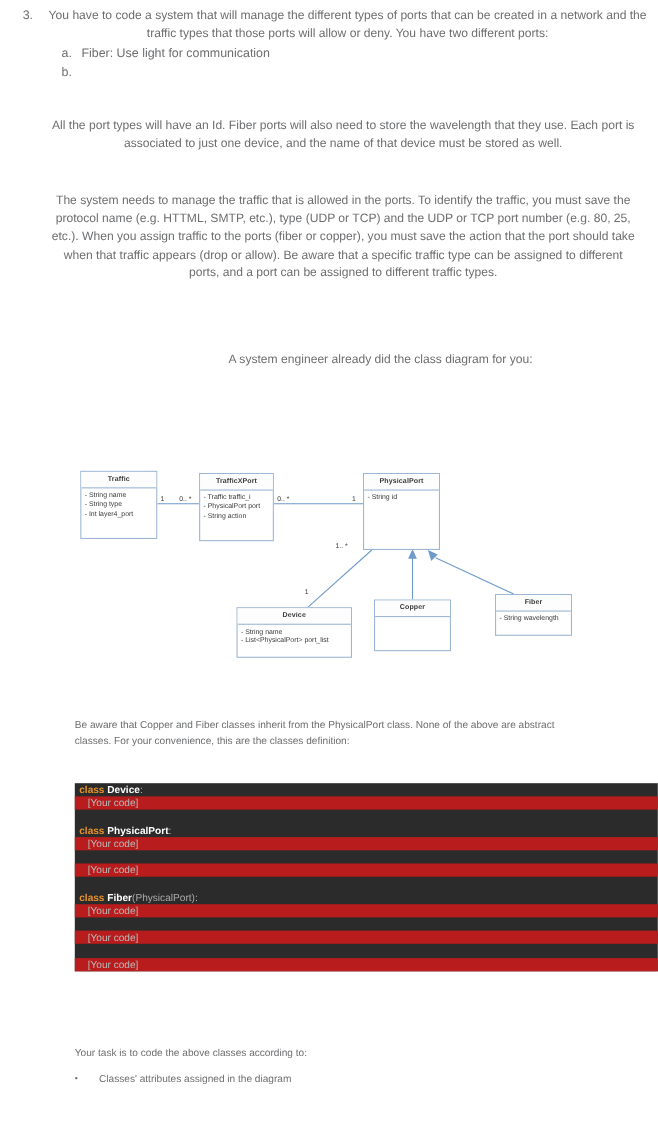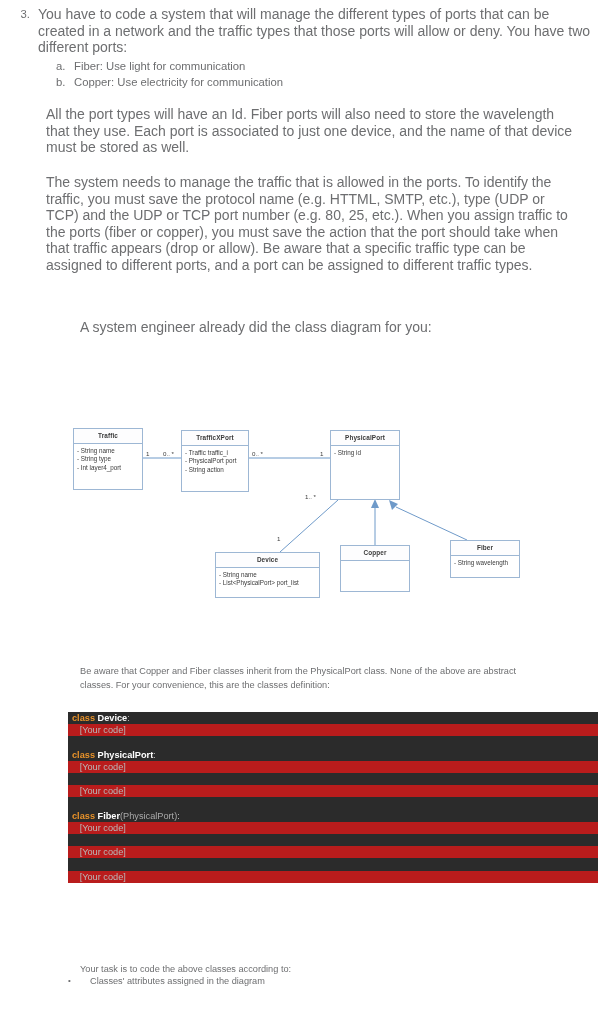--- a/index.html
+++ b/index.html
@@ -35,25 +35,25 @@
     line-height: 16.6px;
     color: #6d6e70;
     flex: 0 0 auto;
     padding-top: 6px;
   }
   .q-body {
     width: 556px;
     padding-top: 6px;
   }
   .para {
-    font-size: 14px;
+    font-size: 11px;
     line-height: 16.6px;
     color: #6d6e70;
     margin: 0;
-    text-align: left;
+    text-align: center;
   }
   .sublist {
     margin: 2px 0 0 0;
     padding: 0;
     list-style: none;
   }
   .sublist li {
     display: flex;
     align-items: flex-start;
     font-size: 11.3px;
@@ -163,40 +163,39 @@
     width: 22px;
     flex: 0 0 auto;
     font-size: 8px;
   }
   .small-para {
     position: absolute;
     left: 68px;
     font-size: 9.2px;
     line-height: 14px;
     color: #6d6e70;
-    margin: 12px;
+    margin: 0;
     width: 470px;
   }
 </style>
 </head>
 <body>
 
 <div class="q-wrap">
   <div class="q-row">
     <div class="q-num">3.</div>
     <div class="q-body">
       <p class="para">You have to code a system that will manage the different types of ports that can be created in a network and the traffic types that those ports will allow or deny. You have two different ports:</p>
       <ul class="sublist">
         <li>
           <span class="marker">a.</span>
           <span>Fiber:  Use light for communication</span>
         </li>
         <li>
           <span class="marker">b.</span>
-          <span>Copper: Use electricity for communication</span>
         </li>
       </ul>
     </div>
   </div>
 </div>
 
 <p class="para para-block" style="top:106px;">All the port types will have an Id. Fiber ports will also need to store the wavelength that they use. Each port is associated to just one device, and the name of that device must be stored as well.</p>
 <p class="para para-block" style="top:174px;">The system needs to manage the traffic that is allowed in the ports. To identify the traffic, you must save the protocol name (e.g. HTTML, SMTP, etc.), type (UDP or TCP) and the UDP or TCP port number (e.g. 80, 25, etc.). When you assign traffic to the ports (fiber or copper), you must save the action that the port should take when that traffic appears (drop or allow). Be aware that a specific traffic type can be assigned to different ports, and a port can be assigned to different traffic types.</p>
 <p class="para para-block" style="top:319px;margin-left:34px;">A system engineer already did the class diagram for you:</p>
 

